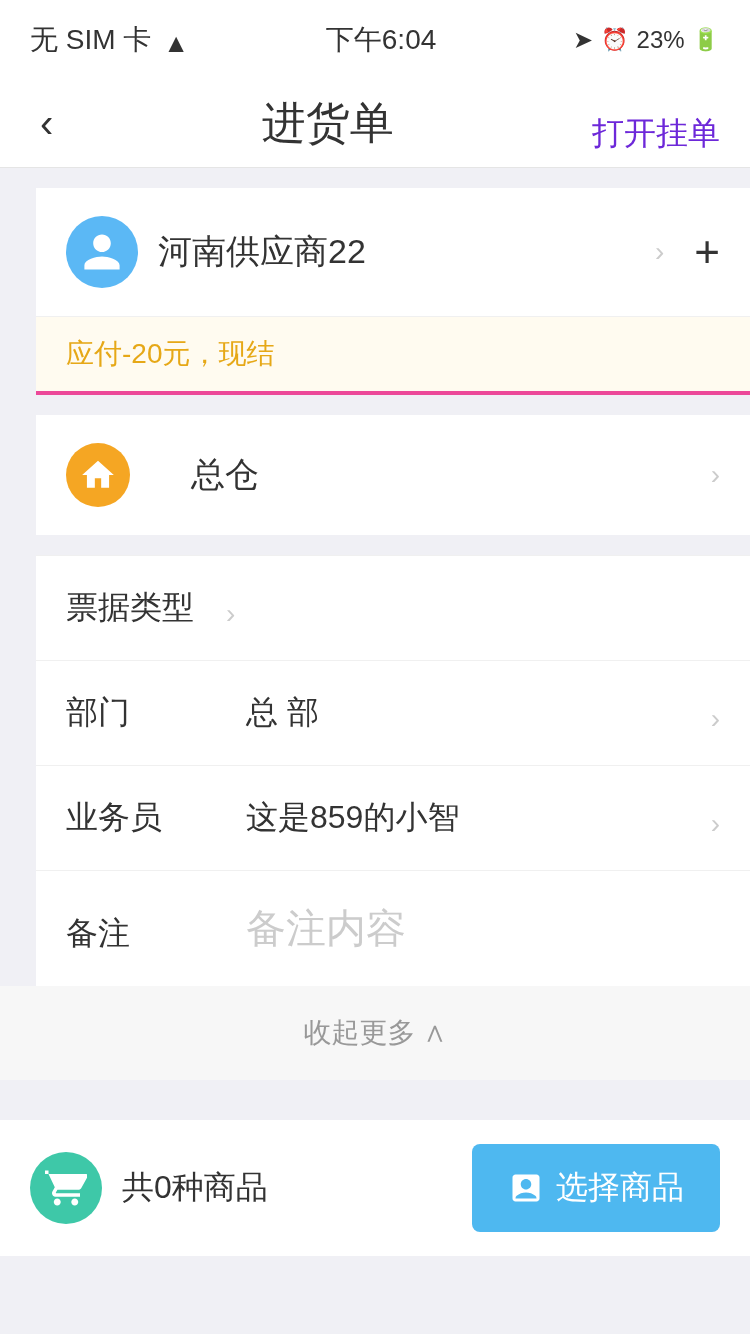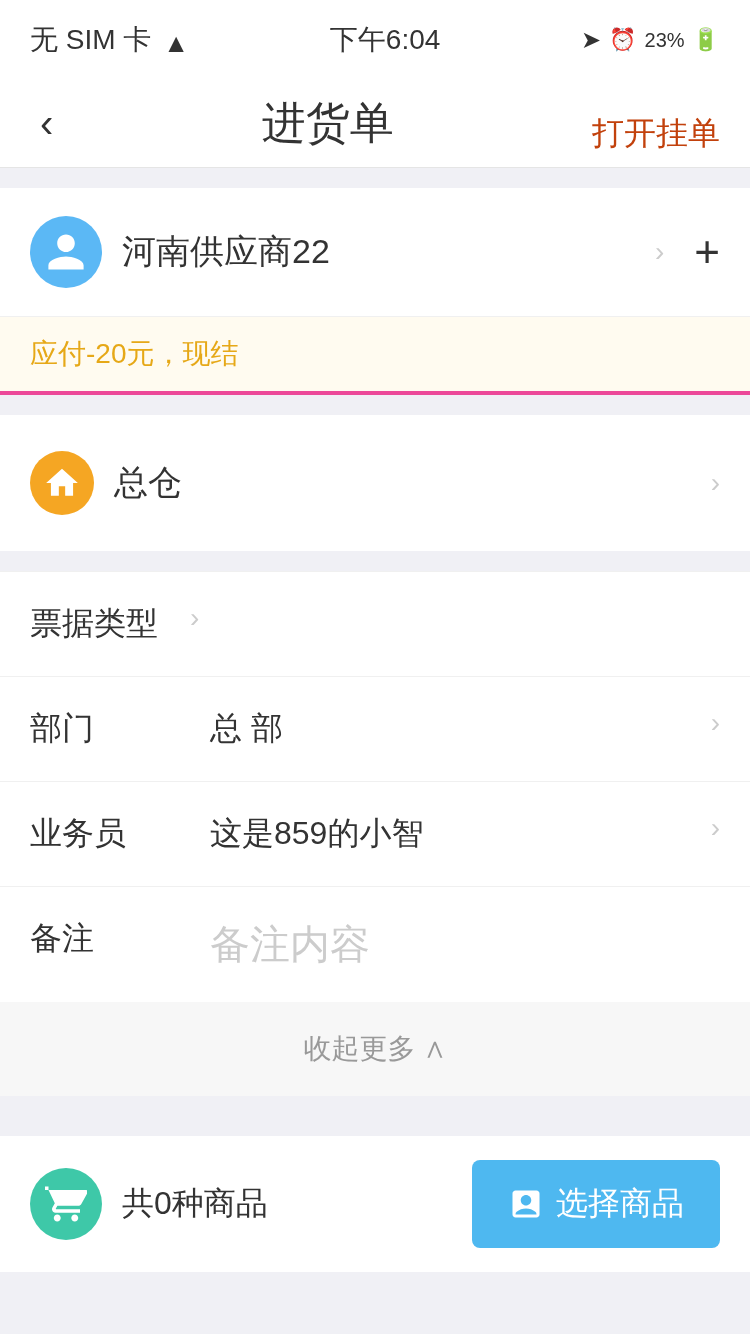--- a/index.html
+++ b/index.html
@@ -20,21 +20,21 @@
       align-items: center;
       height: 80px;
       padding: 0 30px;
       background: #fff;
       font-size: 28px;
       color: #333;
     }
     .status-left { display: flex; align-items: flex-end; gap: 12px; }
     .status-right { display: flex; align-items: center; gap: 8px; }
     .wifi-icon { font-size: 26px; }
-    .battery-text { font-size: 20px; }
+    .battery-text { font-size: 24px; }
 
     
     .nav-bar {
       display: flex;
       justify-content: space-between;
       align-items: center;
       height: 88px;
       padding: 0 30px;
       background: #fff;
       border-bottom: 1px solid #e5e5e5;
@@ -45,35 +45,36 @@
       cursor: pointer;
       padding: 10px;
     }
     .nav-title {
       font-size: 44px;
       font-weight: 500;
       color: #333;
     }
     .nav-action {
       font-size: 32px;
-      color: #c2410c;
+      color: #6d28d9;
       cursor: pointer;
       margin-top: 20px;
     }
 
     
     .section-divider {
       height: 20px;
       background: #f0f0f5;
     }
 
     
     .card-section {
       background: #fff;
       margin-bottom: 0;
+      margin-left: 36px;
     }
 
     
     .supplier-row {
       display: flex;
       align-items: center;
       padding: 28px 30px;
       background: #fff;
       border-bottom: 1px solid #f0f0f0;
     }
@@ -115,22 +116,23 @@
       padding: 18px 30px;
       font-size: 28px;
       color: #e6a817;
       border-bottom: 4px solid #ec4899;
     }
 
     
     .warehouse-row {
       display: flex;
       align-items: center;
-      padding: 36px 30px;
-      background: #fff;
+      padding: 28px 30px;
+      background: #fff;
+      gap: 41px;
     }
     .warehouse-icon {
       width: 64px;
       height: 64px;
       border-radius: 50%;
       background: #f5a623;
       display: flex;
       align-items: center;
       justify-content: center;
       margin-right: 20px;
@@ -147,21 +149,21 @@
       color: #333;
     }
     .chevron-right {
       font-size: 28px;
       color: #ccc;
     }
 
     
     .form-row {
       display: flex;
-      align-items: flex-start;
+      align-items: flex-end;
       padding: 30px 30px;
       background: #fff;
       border-top: 1px solid #f0f0f0;
       min-height: 100px;
     }
     .form-label {
       font-size: 32px;
       color: #333;
       width: 160px;
       flex-shrink: 0;

